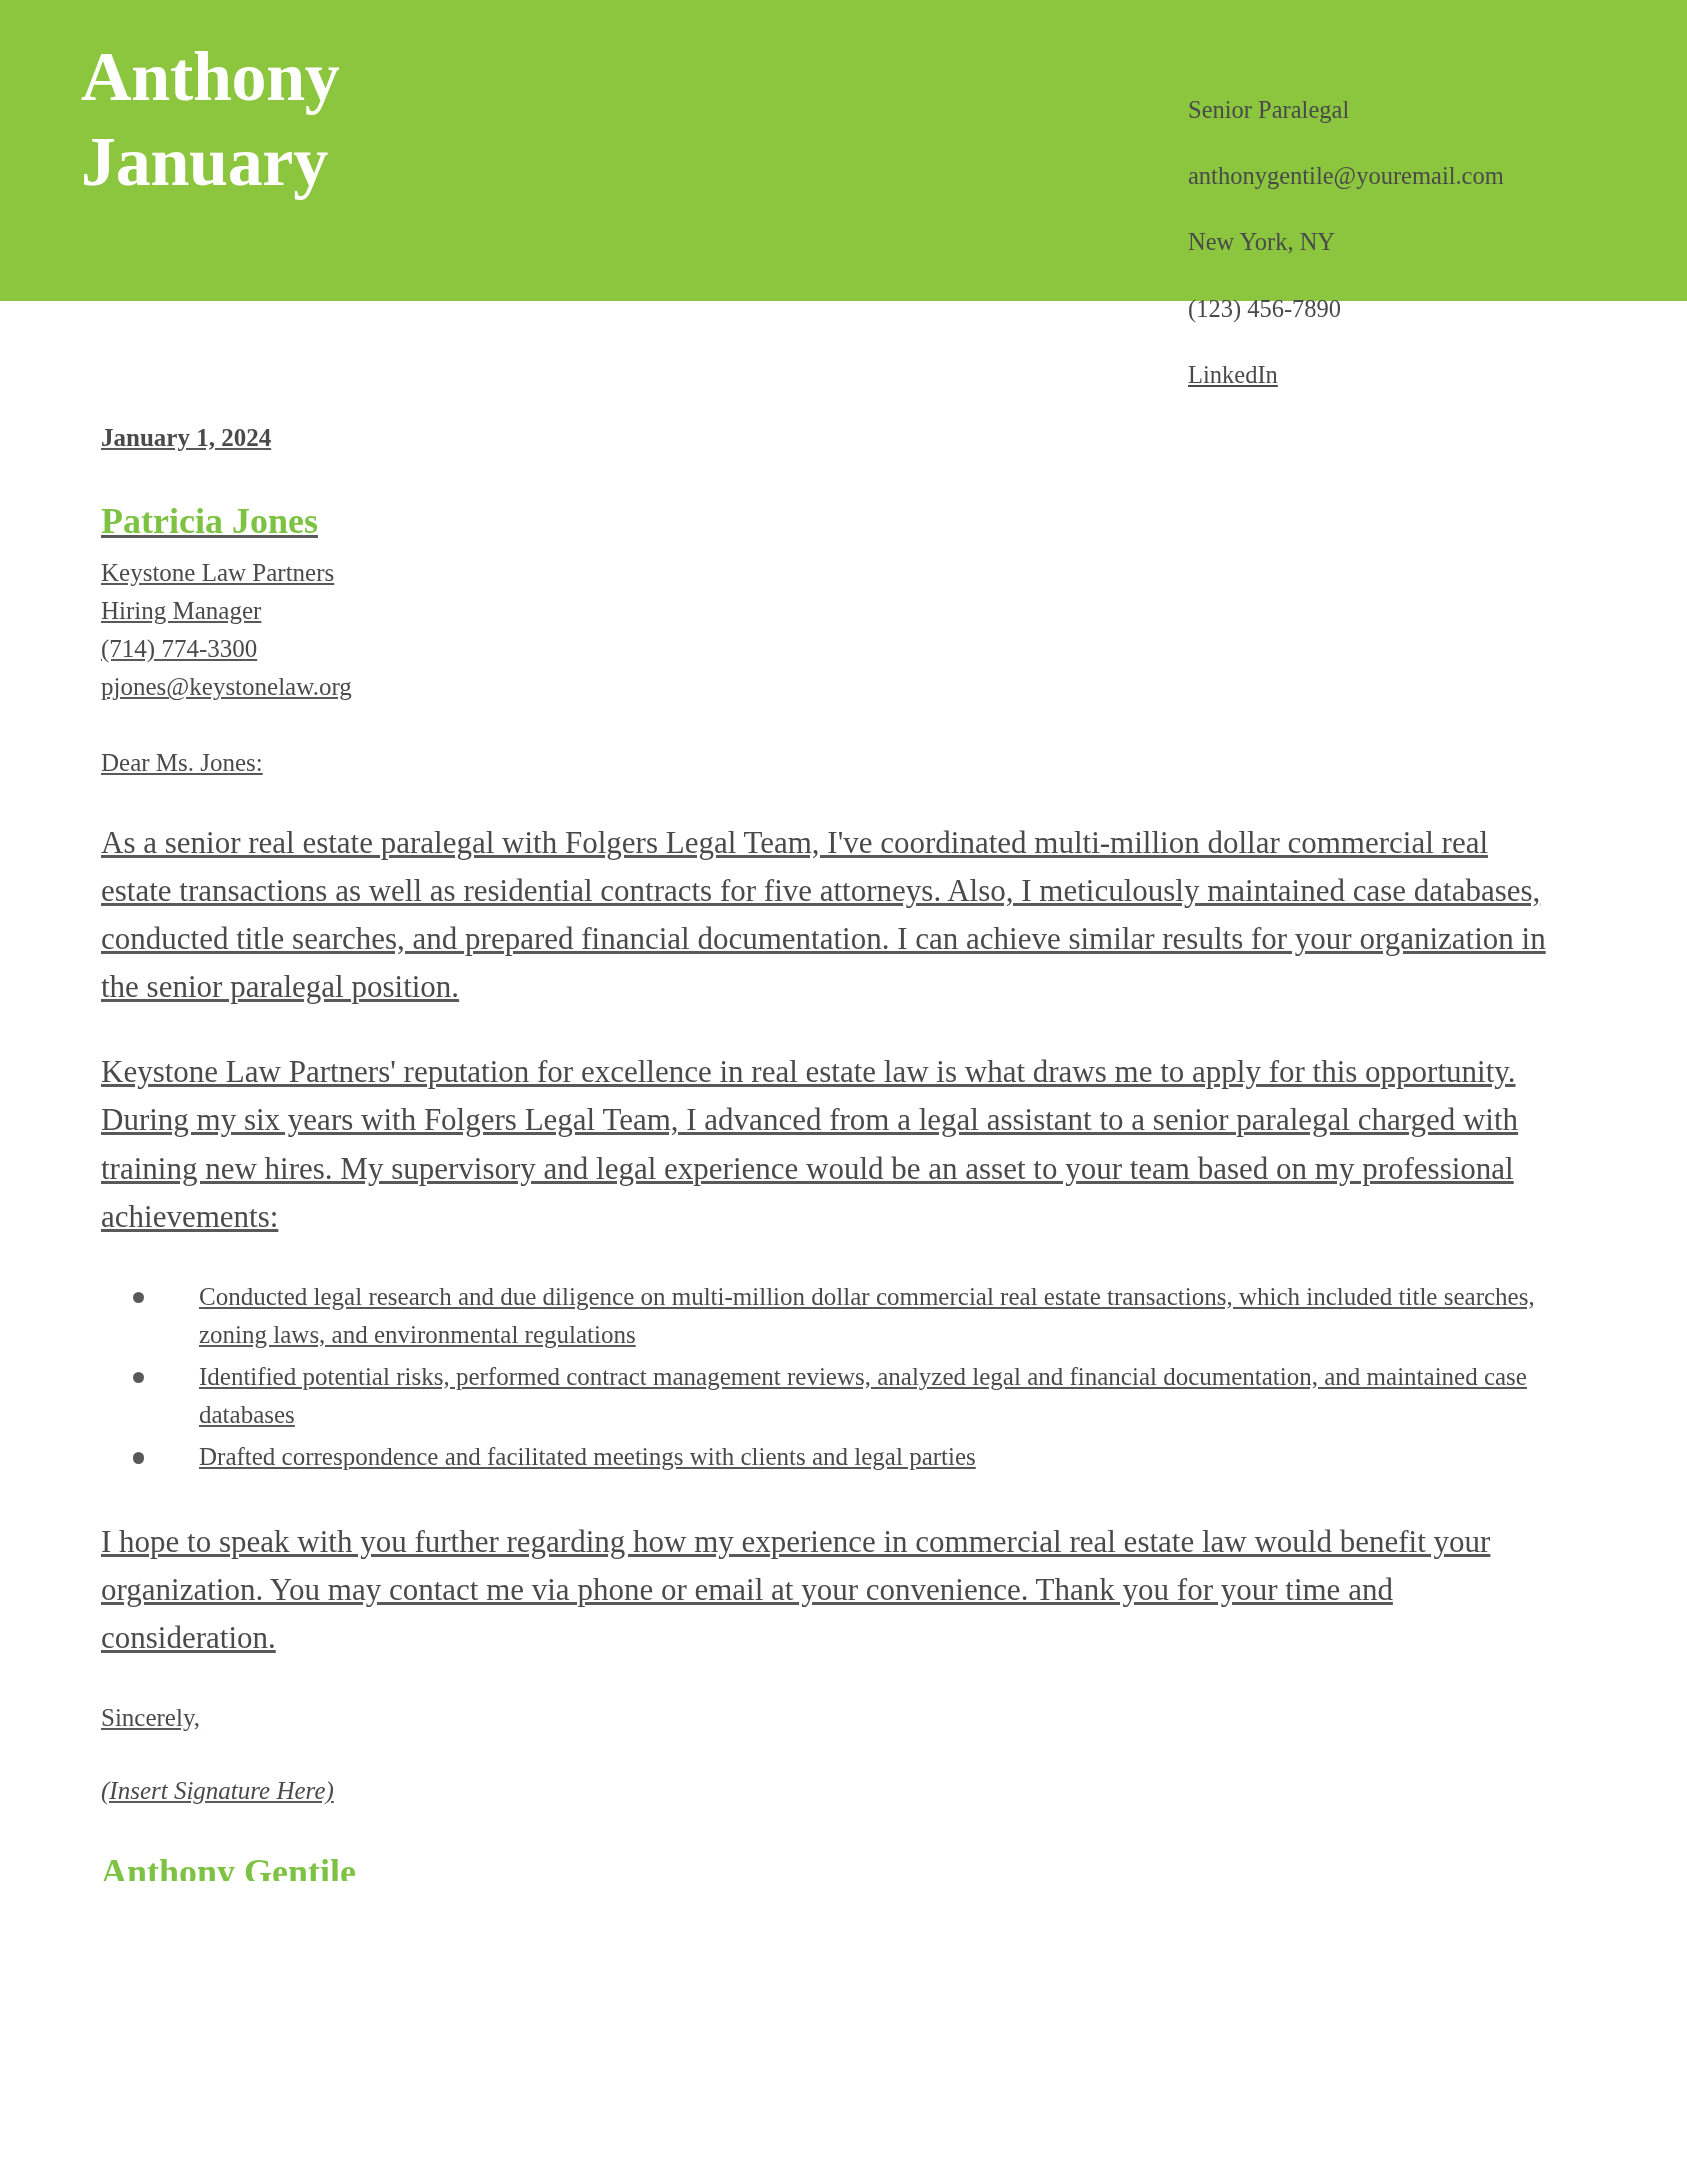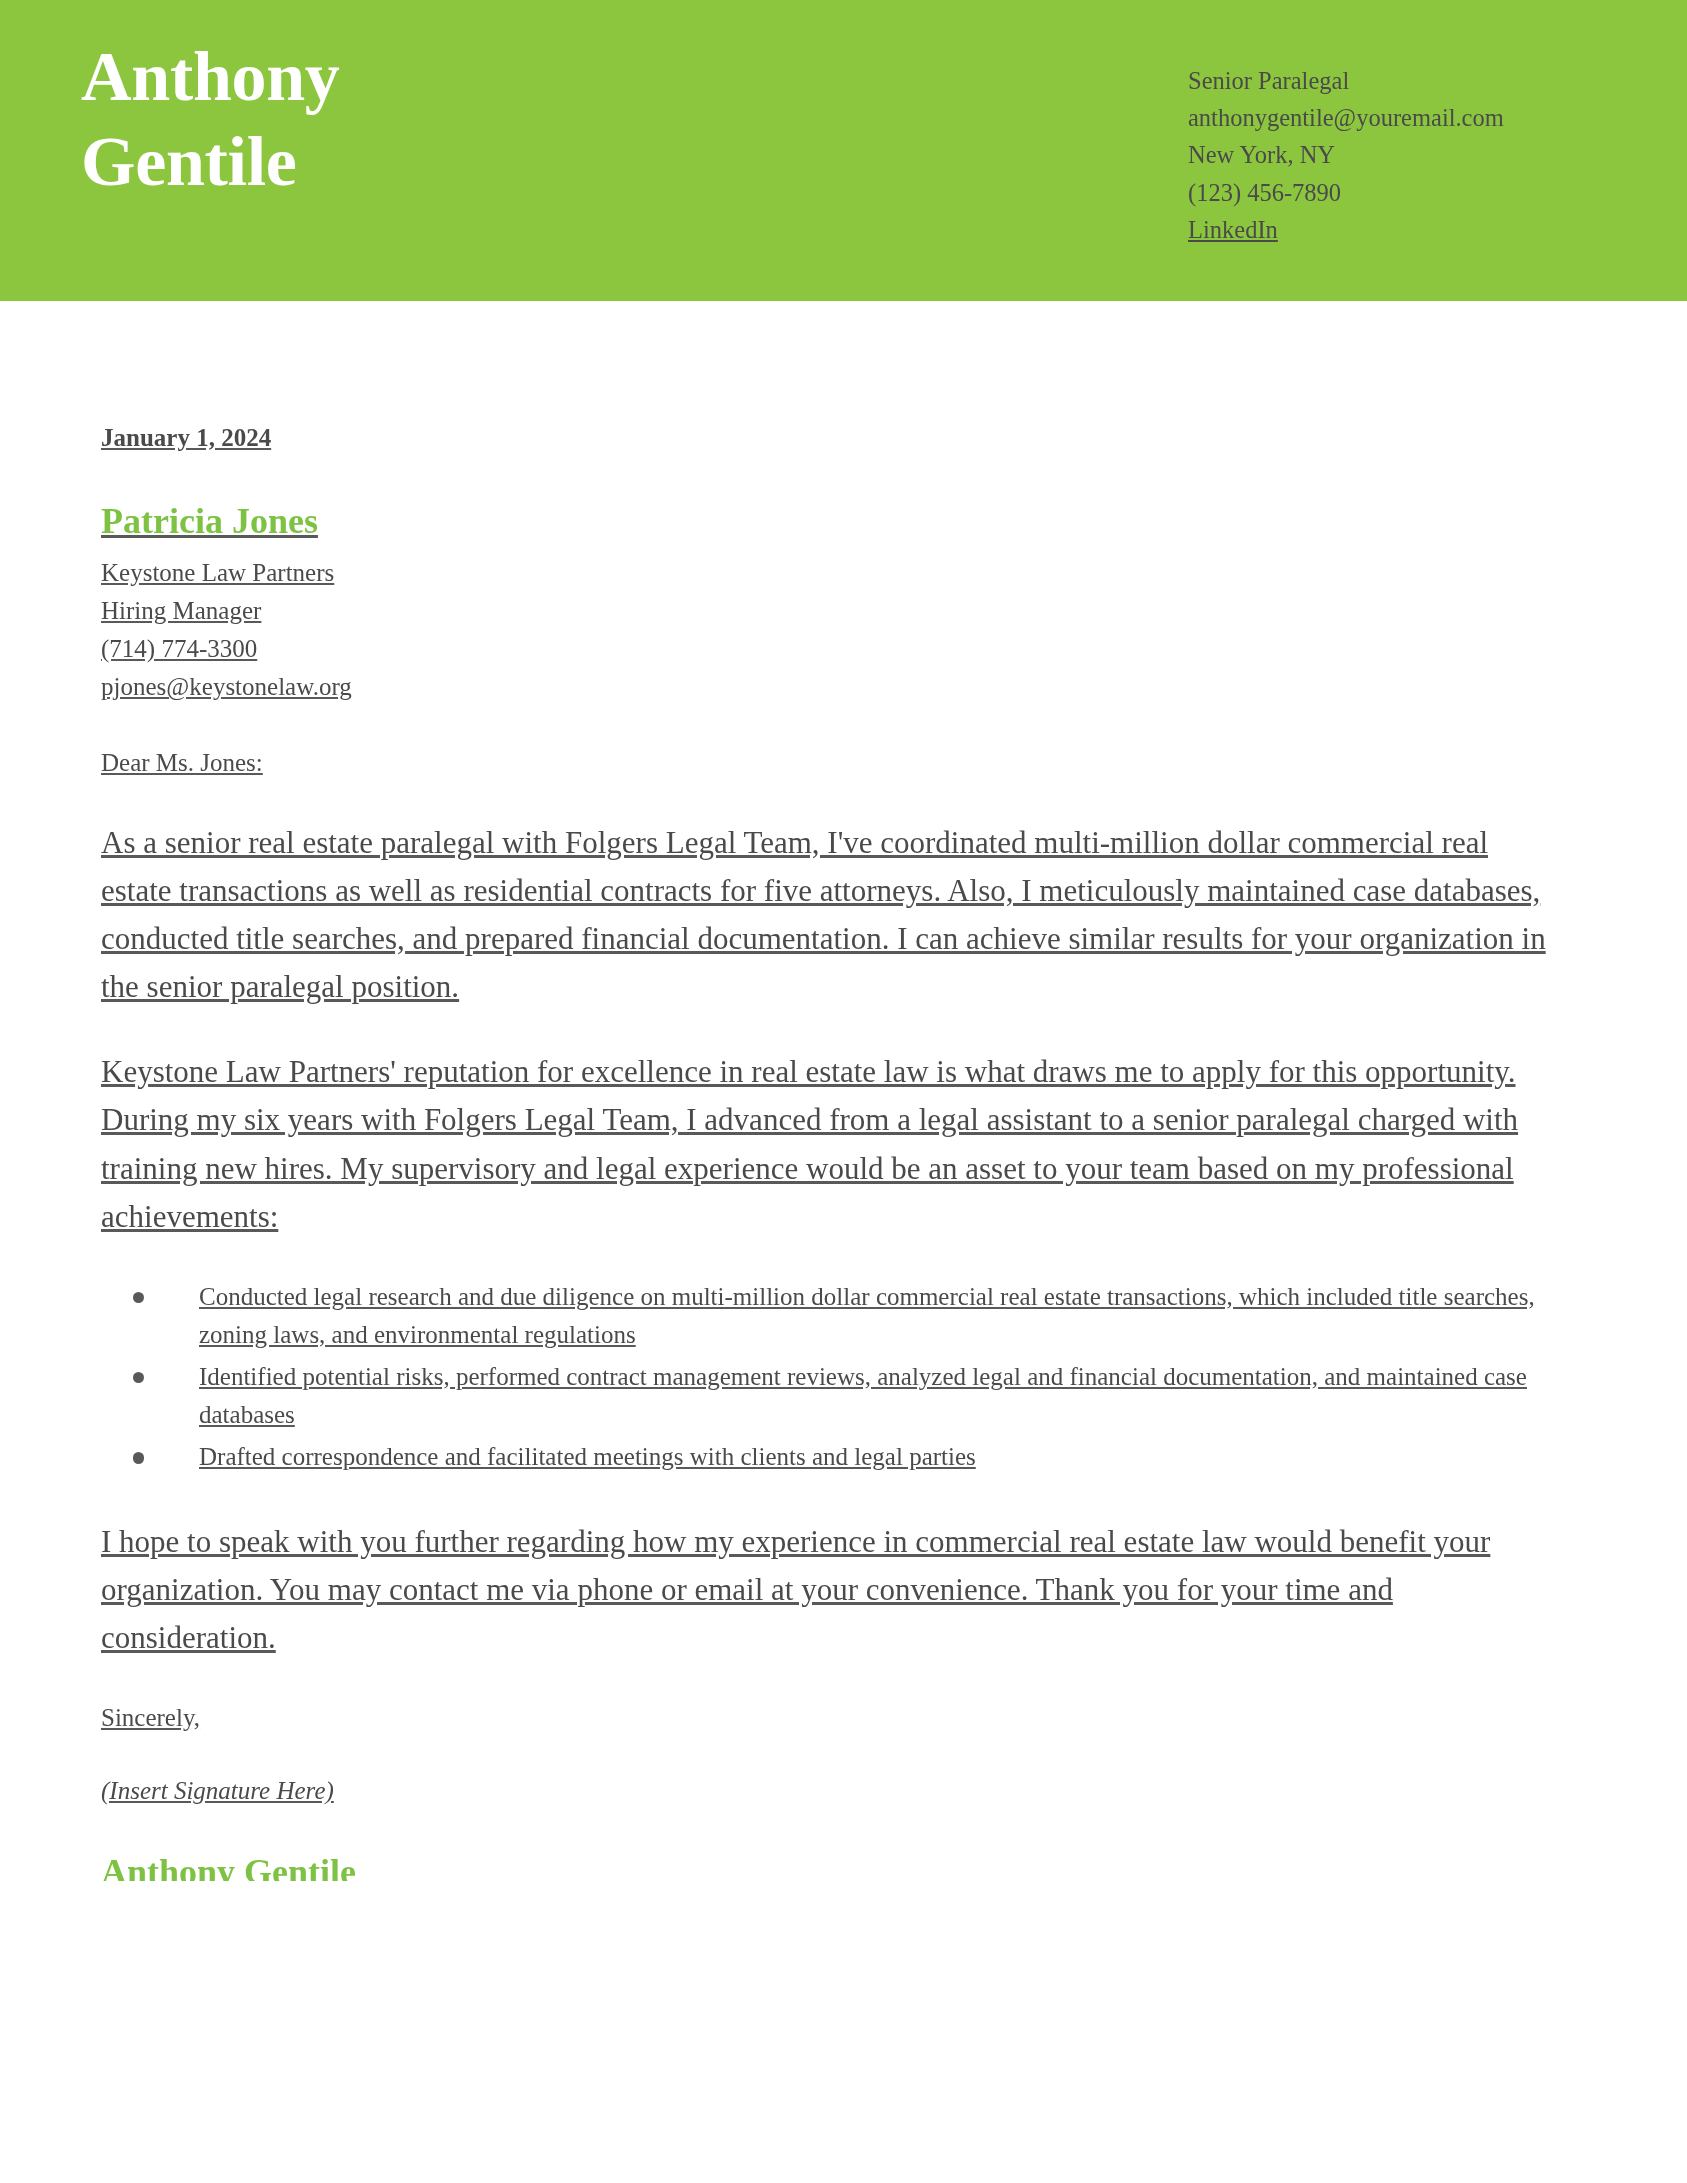--- a/index.html
+++ b/index.html
@@ -57,20 +57,21 @@
     top: 62px;
     width: 463px;
     color: #4a4a4a;
     font-family: "Liberation Serif", "DejaVu Serif", serif;
     font-size: 24.5px;
     line-height: 1.52;
   }
   .header-contact .c-line {
     display: block;
     white-space: nowrap;
+    margin-top: 29px;
   }
   .header-contact .c-link {
     display: inline-block;
     text-decoration: underline;
     color: #4a4a4a;
     cursor: pointer;
   }
 
   
   .letter {
@@ -174,21 +175,21 @@
 </style>
 </head>
 <body>
 
 <div class="page">
 
   <div class="header-band">
 
     <div class="header-name">
       <span class="line">Anthony</span>
-      <span class="line">Gentile</span>
+      <span class="line">January</span>
     </div>
 
     <div class="header-contact">
       <span class="c-line">Senior Paralegal</span>
       <span class="c-line">anthonygentile@youremail.com</span>
       <span class="c-line">New York, NY</span>
       <span class="c-line">(123) 456-7890</span>
       <span class="c-line"><span class="c-link">LinkedIn</span></span>
     </div>
 

